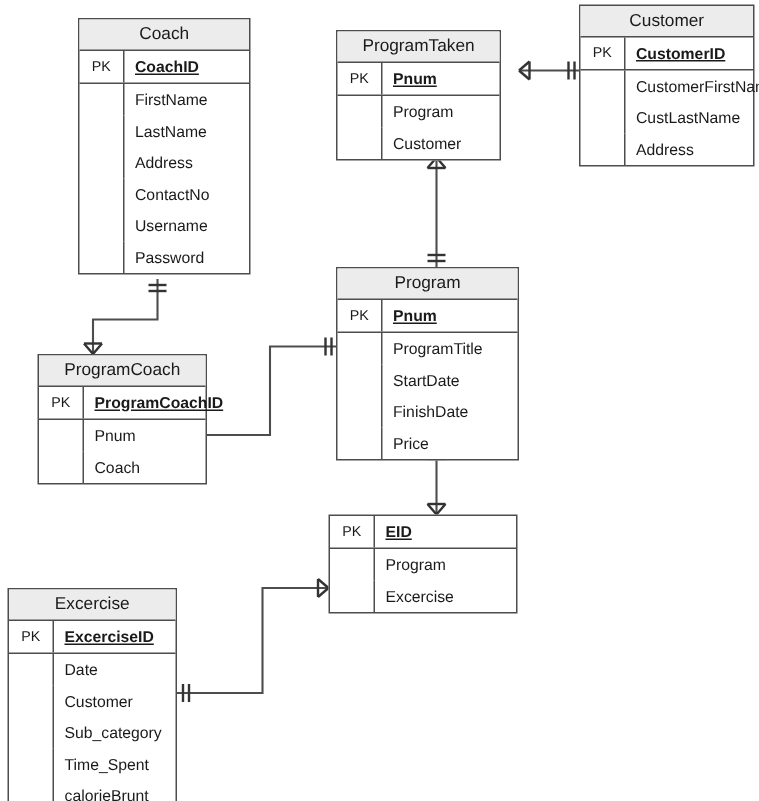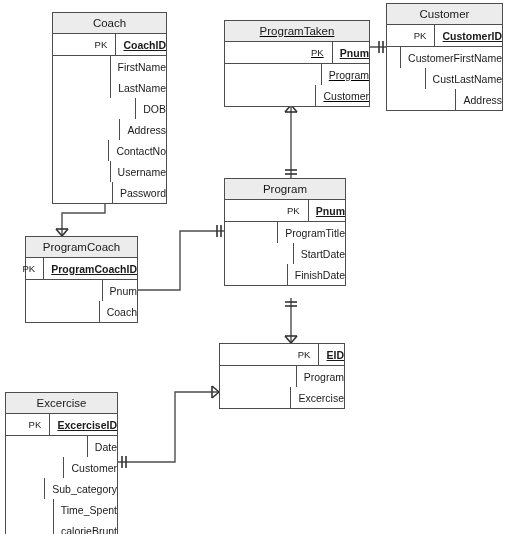--- a/index.html
+++ b/index.html
@@ -30,21 +30,20 @@
     box-sizing:border-box;
     white-space:nowrap;
   }
   .rowgroup{box-sizing:border-box;}
   .rowgroup.sep{border-bottom:1px solid #4d4d4d;}
   .attr-row{
     display:flex;
     height:21px;
     align-items:center;
     box-sizing:border-box;
-    justify-content:flex-end;
   }
   .key-cell{
     width:30px;
     min-width:30px;
     height:100%;
     display:flex;
     align-items:center;
     justify-content:center;
     font-size:9.5px;
     color:#1a1a1a;
@@ -154,42 +153,38 @@
       <div class="attr-row">
         <div class="key-cell empty"></div>
         <div class="name-cell">FirstName</div>
       </div>
       <div class="attr-row">
         <div class="key-cell empty"></div>
         <div class="name-cell">LastName</div>
       </div>
       <div class="attr-row">
         <div class="key-cell empty"></div>
-        <div class="name-cell">DOB</div>
-      </div>
-      <div class="attr-row">
-        <div class="key-cell empty"></div>
         <div class="name-cell">Address</div>
       </div>
       <div class="attr-row">
         <div class="key-cell empty"></div>
         <div class="name-cell">ContactNo</div>
       </div>
       <div class="attr-row">
         <div class="key-cell empty"></div>
         <div class="name-cell">Username</div>
       </div>
       <div class="attr-row">
         <div class="key-cell empty"></div>
         <div class="name-cell">Password</div>
       </div>
     </div>
   </div>
 
-  <div class="entity" style="left:224px;top:20px;width:146px;text-decoration:underline;">
+  <div class="entity" style="left:224px;top:20px;width:110px;">
     <div class="entity-title">ProgramTaken</div>
     <div class="rowgroup sep">
       <div class="attr-row">
         <div class="key-cell">PK</div>
         <div class="name-cell pk">Pnum</div>
       </div>
     </div>
     <div class="rowgroup">
       <div class="attr-row">
         <div class="key-cell empty"></div>
@@ -240,20 +235,24 @@
         <div class="name-cell">ProgramTitle</div>
       </div>
       <div class="attr-row">
         <div class="key-cell empty"></div>
         <div class="name-cell">StartDate</div>
       </div>
       <div class="attr-row">
         <div class="key-cell empty"></div>
         <div class="name-cell">FinishDate</div>
       </div>
+      <div class="attr-row">
+        <div class="key-cell empty"></div>
+        <div class="name-cell">Price</div>
+      </div>
     </div>
   </div>
 
   <div class="entity" style="left:5px;top:236px;width:113px;margin-left:20px;">
     <div class="entity-title">ProgramCoach</div>
     <div class="rowgroup sep">
       <div class="attr-row">
         <div class="key-cell">PK</div>
         <div class="name-cell pk">ProgramCoachID</div>
       </div>

